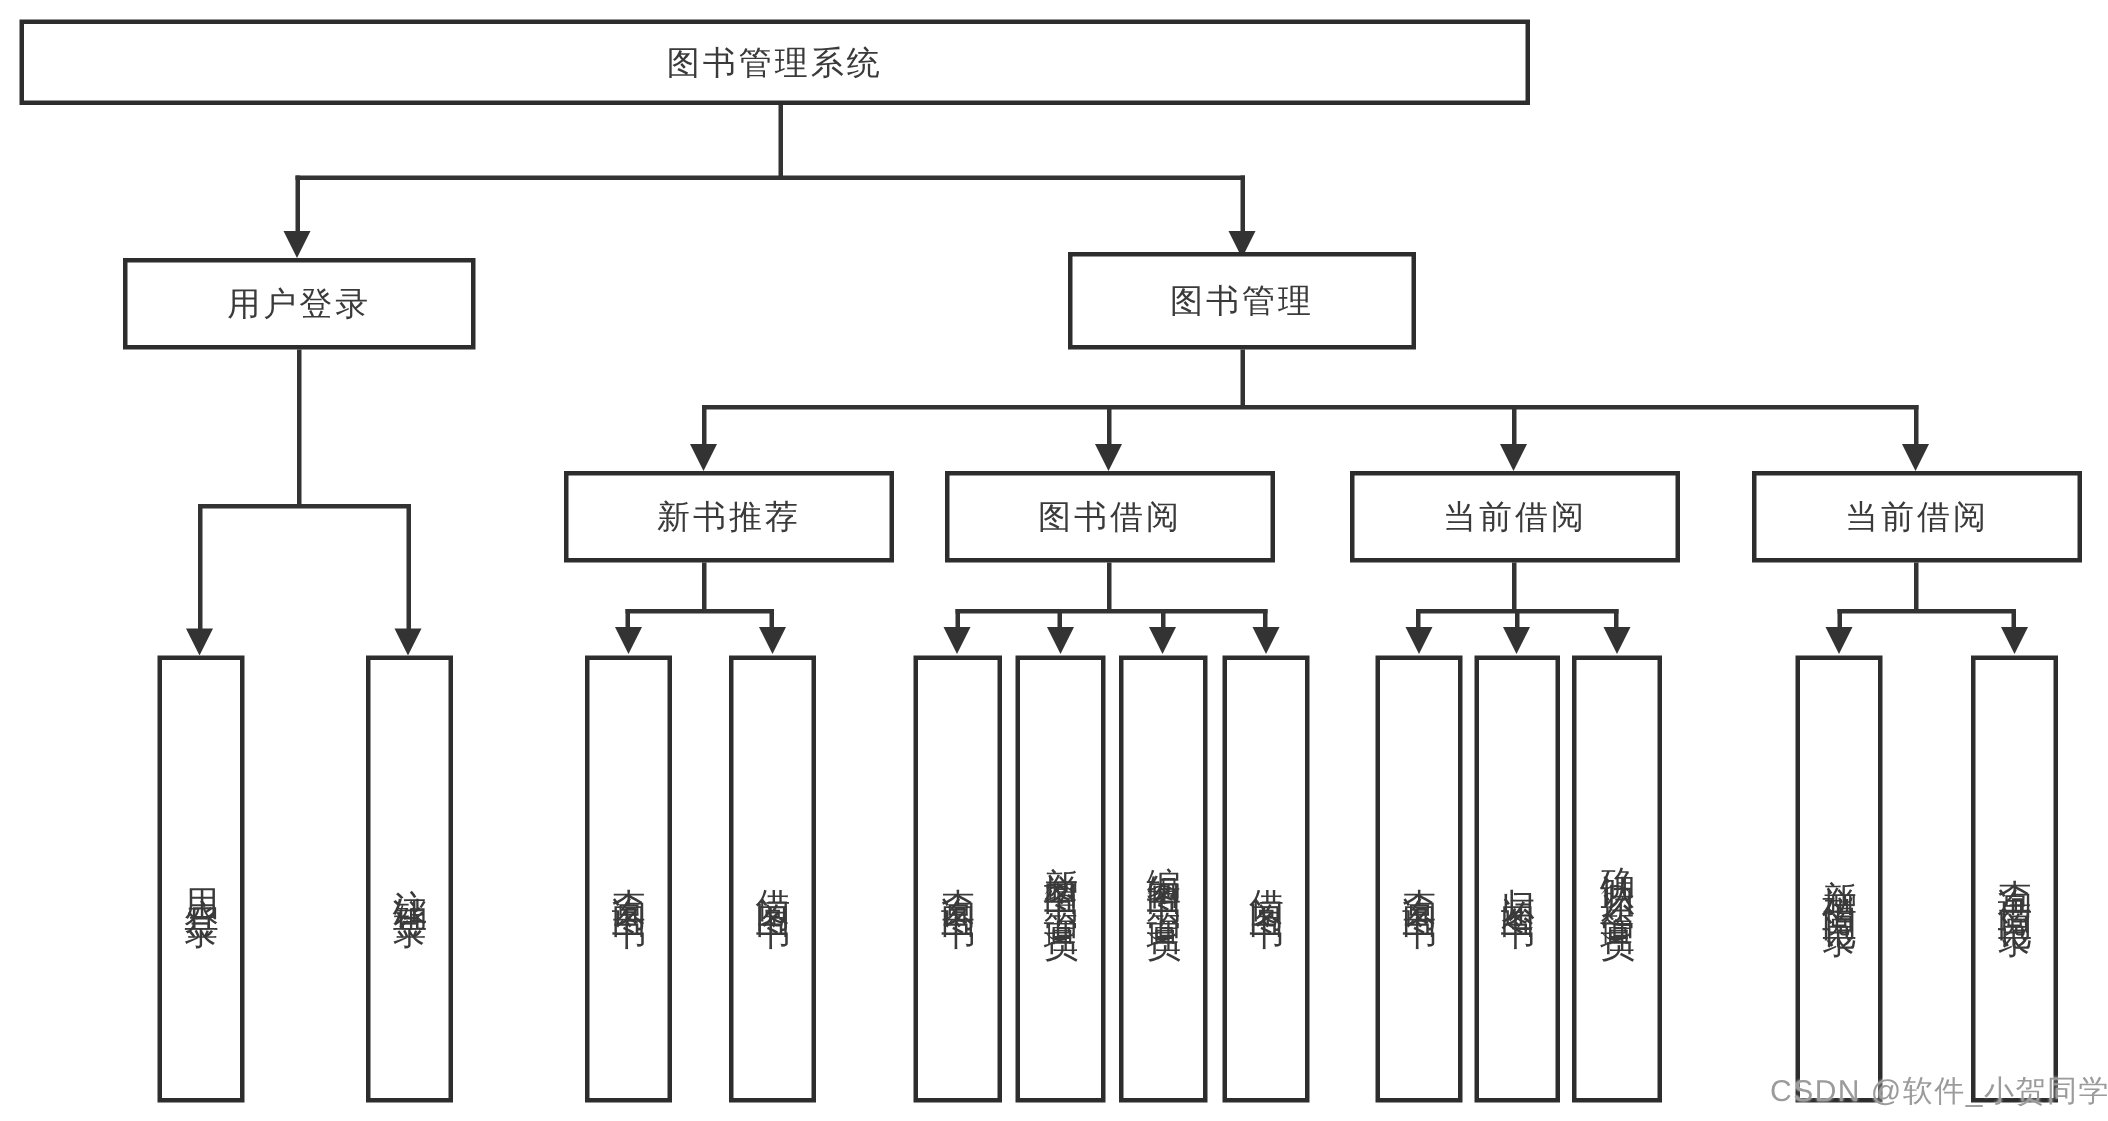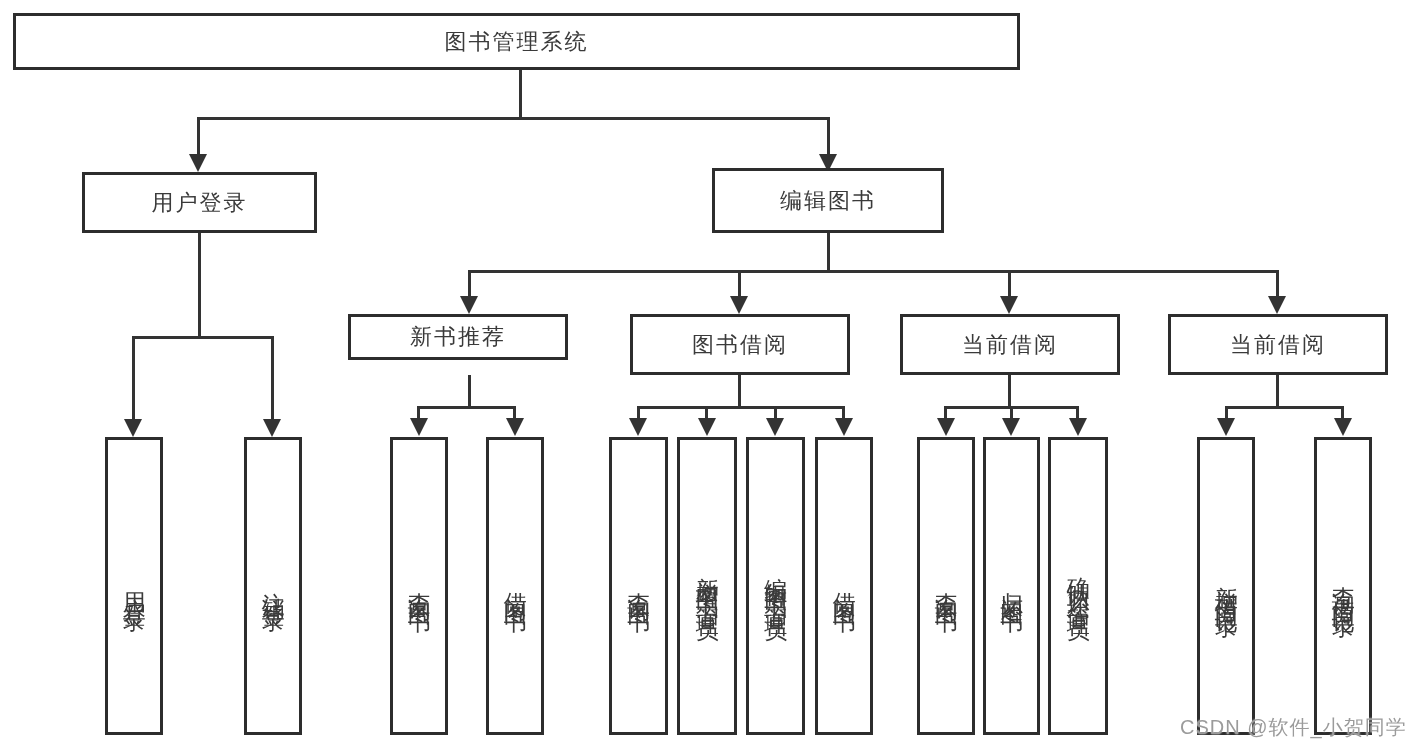--- a/index.html
+++ b/index.html
@@ -44,42 +44,42 @@
   <div class="hline" style="left:197px; top:117px; width:633px;"></div>
   <div class="vline" style="left:197px; top:117px; height:39px;"></div>
   <div class="arrow" style="left:189px; top:154px;"></div>
   <div class="vline" style="left:827px; top:117px; height:39px;"></div>
   <div class="arrow" style="left:819px; top:154px;"></div>
 
   <div class="node" style="left:82px; top:172px; width:235px; height:61px;">
     <span>用户登录</span>
   </div>
   <div class="node" style="left:712px; top:168px; width:232px; height:65px;">
-    <span>编辑图书</span>
+    <span>图书管理</span>
   </div>
 
   <div class="vline" style="left:198px; top:233px; height:103px;"></div>
   <div class="hline" style="left:132px; top:336px; width:141px;"></div>
   <div class="vline" style="left:132px; top:336px; height:84px;"></div>
   <div class="arrow" style="left:124px; top:419px;"></div>
   <div class="vline" style="left:271px; top:336px; height:84px;"></div>
   <div class="arrow" style="left:263px; top:419px;"></div>
 
   <div class="vline" style="left:827px; top:233px; height:39px;"></div>
   <div class="hline" style="left:468px; top:270px; width:811px;"></div>
   <div class="vline" style="left:468px; top:270px; height:29px;"></div>
   <div class="arrow" style="left:460px; top:296px;"></div>
   <div class="vline" style="left:738px; top:270px; height:29px;"></div>
   <div class="arrow" style="left:730px; top:296px;"></div>
   <div class="vline" style="left:1008px; top:270px; height:29px;"></div>
   <div class="arrow" style="left:1000px; top:296px;"></div>
   <div class="vline" style="left:1276px; top:270px; height:29px;"></div>
   <div class="arrow" style="left:1268px; top:296px;"></div>
 
-  <div class="node" style="left:348px; top:314px; width:220px; height:46px;">
+  <div class="node" style="left:376px; top:314px; width:220px; height:61px;">
     <span>新书推荐</span>
   </div>
   <div class="node" style="left:630px; top:314px; width:220px; height:61px;">
     <span>图书借阅</span>
   </div>
   <div class="node" style="left:900px; top:314px; width:220px; height:61px;">
     <span>当前借阅</span>
   </div>
   <div class="node" style="left:1168px; top:314px; width:220px; height:61px;">
     <span>当前借阅</span>

